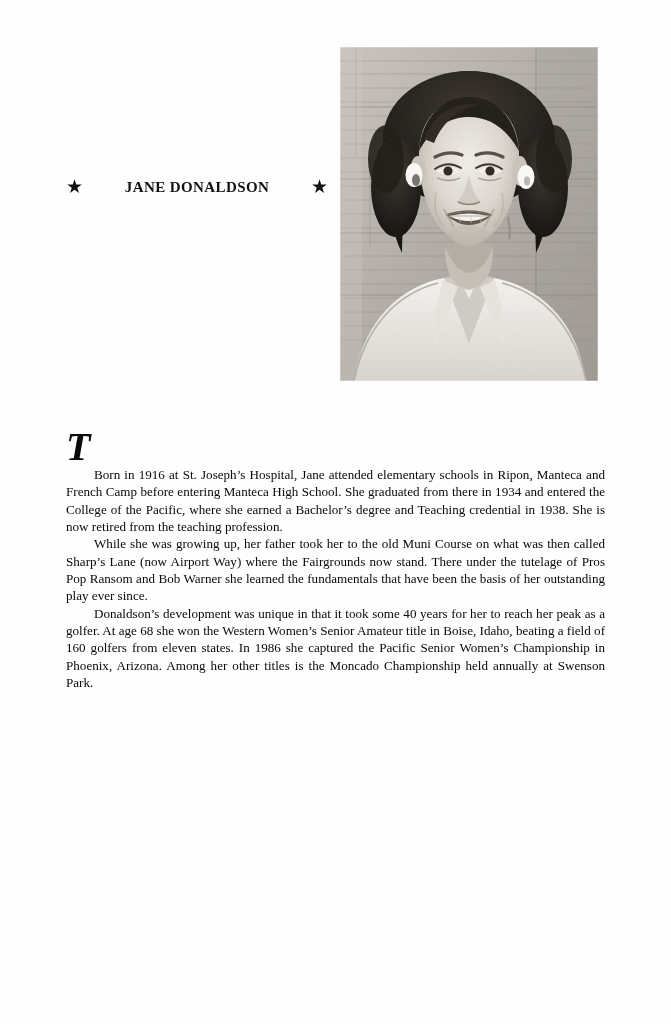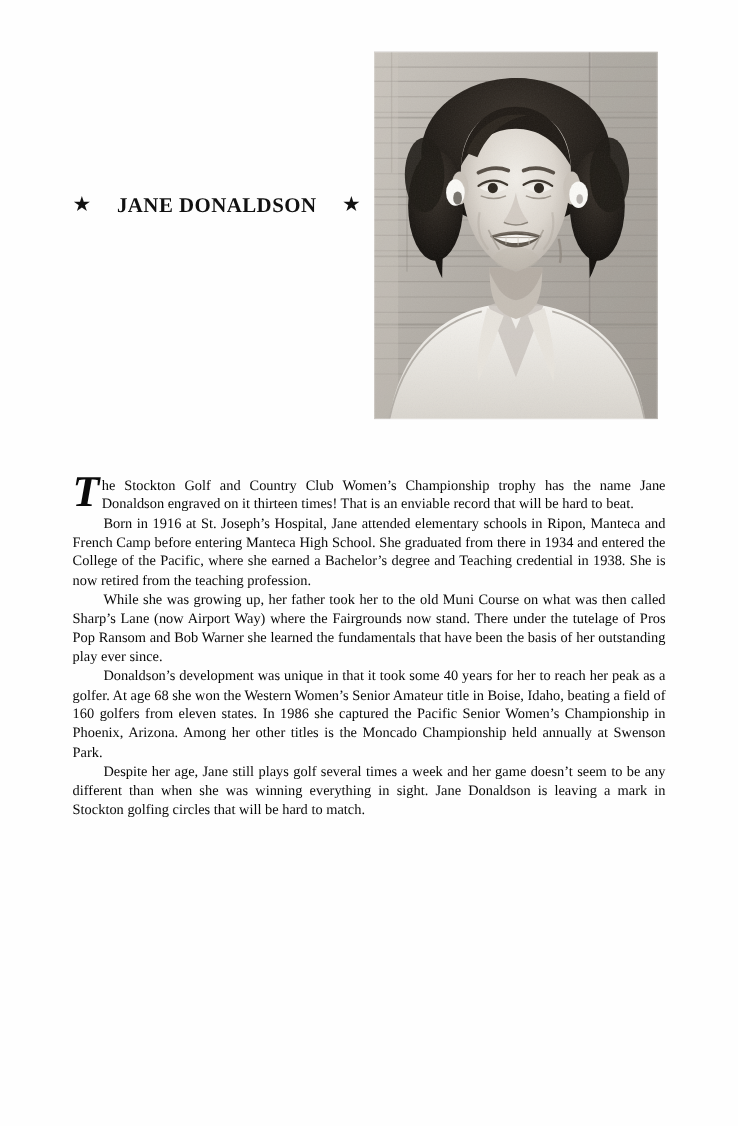--- a/index.html
+++ b/index.html
@@ -38,21 +38,21 @@
   .headline-star {
     font-size: 19px;
     line-height: 1;
     color: #111;
     display: inline-block;
     transform: translateY(-1px);
   }
   .headline-text {
     font-family: "Liberation Serif", "DejaVu Serif", serif;
     font-weight: bold;
-    font-size: 19px;
+    font-size: 15px;
     letter-spacing: 0.4px;
     color: #111;
     line-height: 1;
     text-align: right;
   }
 
   
   .photo {
     position: absolute;
     left: 340px;
@@ -238,20 +238,19 @@
       <path d="M96 146 q-4 20 8 34" stroke="#b6afa5" stroke-width="2" fill="none" opacity="0.55"></path>
       <path d="M162 146 q4 20 -8 34" stroke="#b6afa5" stroke-width="2" fill="none" opacity="0.55"></path>
       <ellipse cx="129" cy="188" rx="20" ry="10" fill="#bfb8ae" opacity="0.45"></ellipse>
 
       <rect x="0" y="0" width="258" height="334" filter="url(#grain)" opacity="0.55"></rect>
       <rect x="0" y="0" width="258" height="334" fill="none" stroke="#ffffff" stroke-width="2" opacity="0.25"></rect>
     </svg>
   </div>
 
   <div class="article">
-    <p class="lead"><span class="dropcap">T</span><span>he Stockton Golf and Country Club Women’s Championship trophy has the name Jane Donaldson engraved on it thirteen times! That is an enviable record that will be hard to beat.</span></p>
+    <p class="lead"><span class="dropcap">T</span></p>
     <p>Born in 1916 at St. Joseph’s Hospital, Jane attended elementary schools in Ripon, Manteca and French Camp before entering Manteca High School. She graduated from there in 1934 and entered the College of the Pacific, where she earned a Bachelor’s degree and Teaching credential in 1938. She is now retired from the teaching profession.</p>
     <p>While she was growing up, her father took her to the old Muni Course on what was then called Sharp’s Lane (now Airport Way) where the Fairgrounds now stand. There under the tutelage of Pros Pop Ransom and Bob Warner she learned the fundamentals that have been the basis of her outstanding play ever since.</p>
     <p>Donaldson’s development was unique in that it took some 40 years for her to reach her peak as a golfer. At age 68 she won the Western Women’s Senior Amateur title in Boise, Idaho, beating a field of 160 golfers from eleven states. In 1986 she captured the Pacific Senior Women’s Championship in Phoenix, Arizona. Among her other titles is the Moncado Championship held annually at Swenson Park.</p>
-    <p>Despite her age, Jane still plays golf several times a week and her game doesn’t seem to be any different than when she was winning everything in sight. Jane Donaldson is leaving a mark in Stockton golfing circles that will be hard to match.</p>
   </div>
 
 </div>
 
 </body></html>

